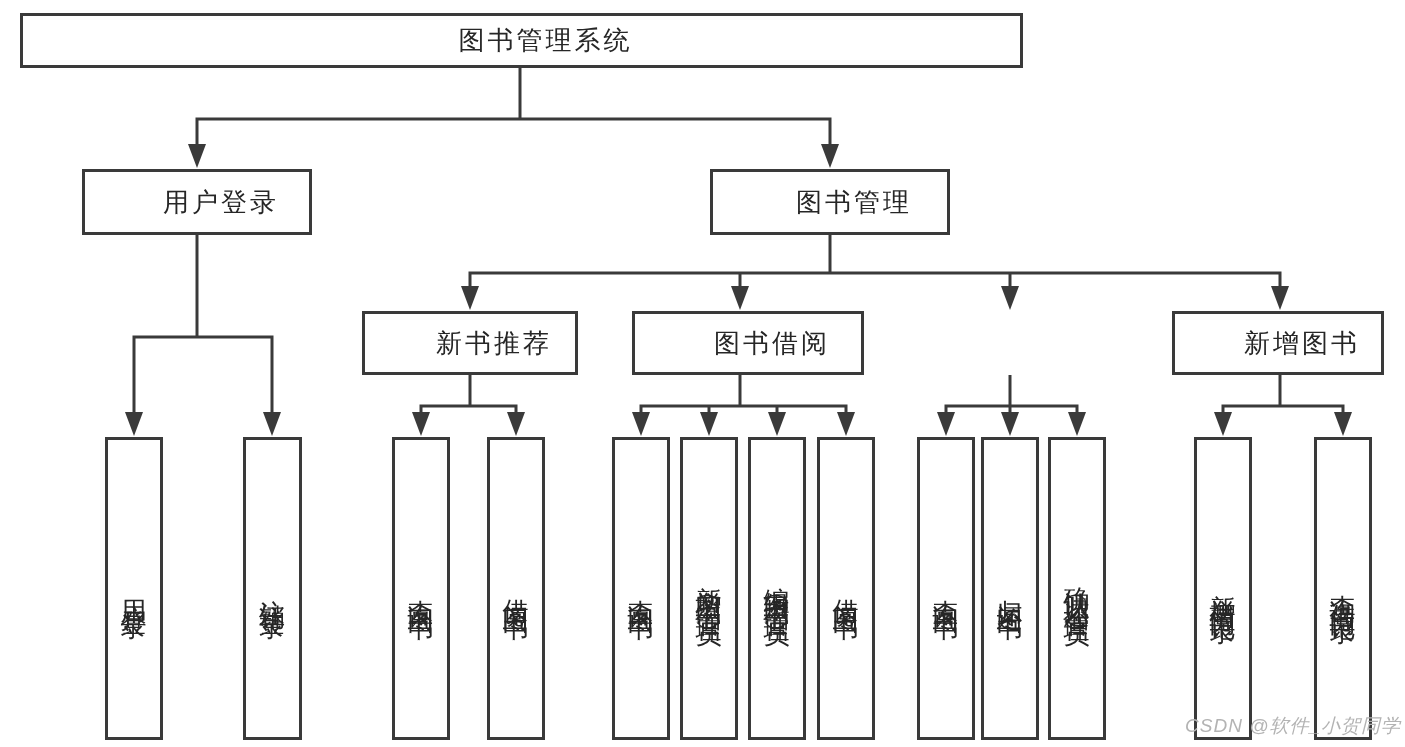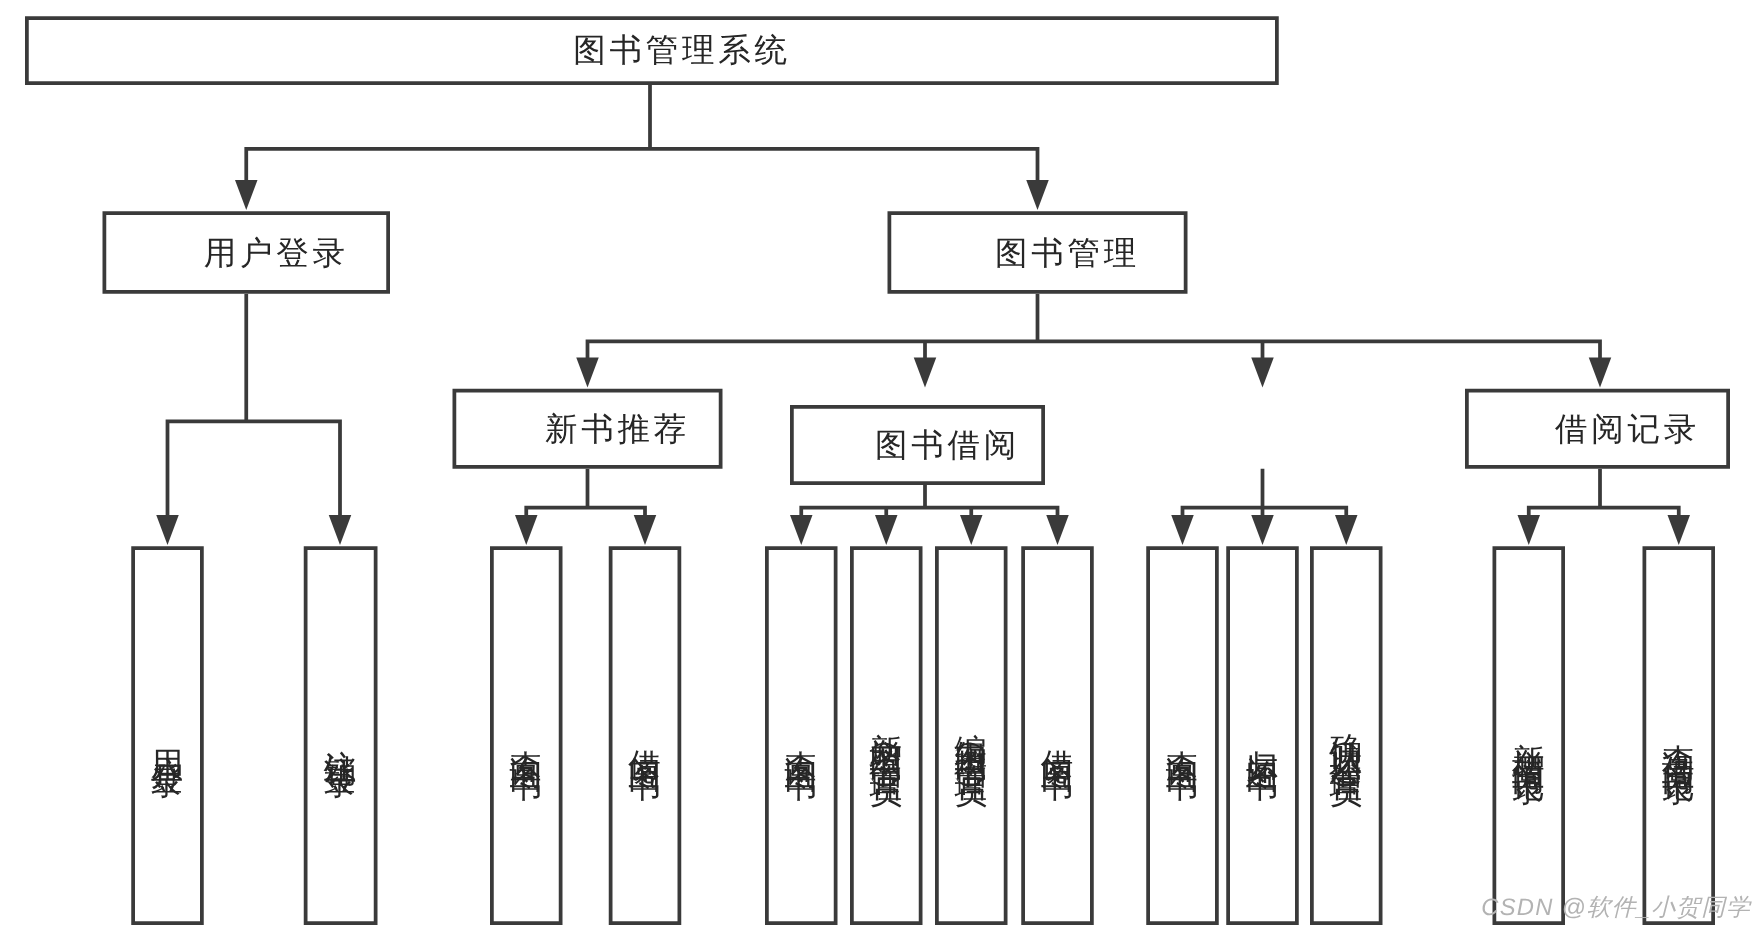--- a/index.html
+++ b/index.html
@@ -104,22 +104,22 @@
       <polygon points="1334,412 1352,412 1343,436"></polygon>
     </g>
   </svg>
 
   <div class="box hbox" style="left:20px;top:13px;width:1003px;height:55px">图书管理系统</div>
 
   <div class="box hbox" style="left:82px;top:169px;width:230px;height:66px">用户登录</div>
   <div class="box hbox" style="left:710px;top:169px;width:240px;height:66px">图书管理</div>
 
   <div class="box hbox" style="left:362px;top:311px;width:216px;height:64px">新书推荐</div>
-  <div class="box hbox" style="left:632px;top:324px;width:204px;height:64px">图书借阅</div>
-  <div class="box hbox" style="left:1172px;top:311px;width:212px;height:64px">借阅记录</div>
+  <div class="box hbox" style="left:632px;top:311px;width:232px;height:64px">图书借阅</div>
+  <div class="box hbox" style="left:1172px;top:311px;width:212px;height:64px">新增图书</div>
 
   <div class="box leaf" style="left:105px;top:437px;width:58px;height:303px">
     <span>用户登录</span>
   </div>
   <div class="box leaf" style="left:243px;top:437px;width:59px;height:303px">
     <span>注销登录</span>
   </div>
 
   <div class="box leaf" style="left:392px;top:437px;width:58px;height:303px">
     <span>查询图书</span>

